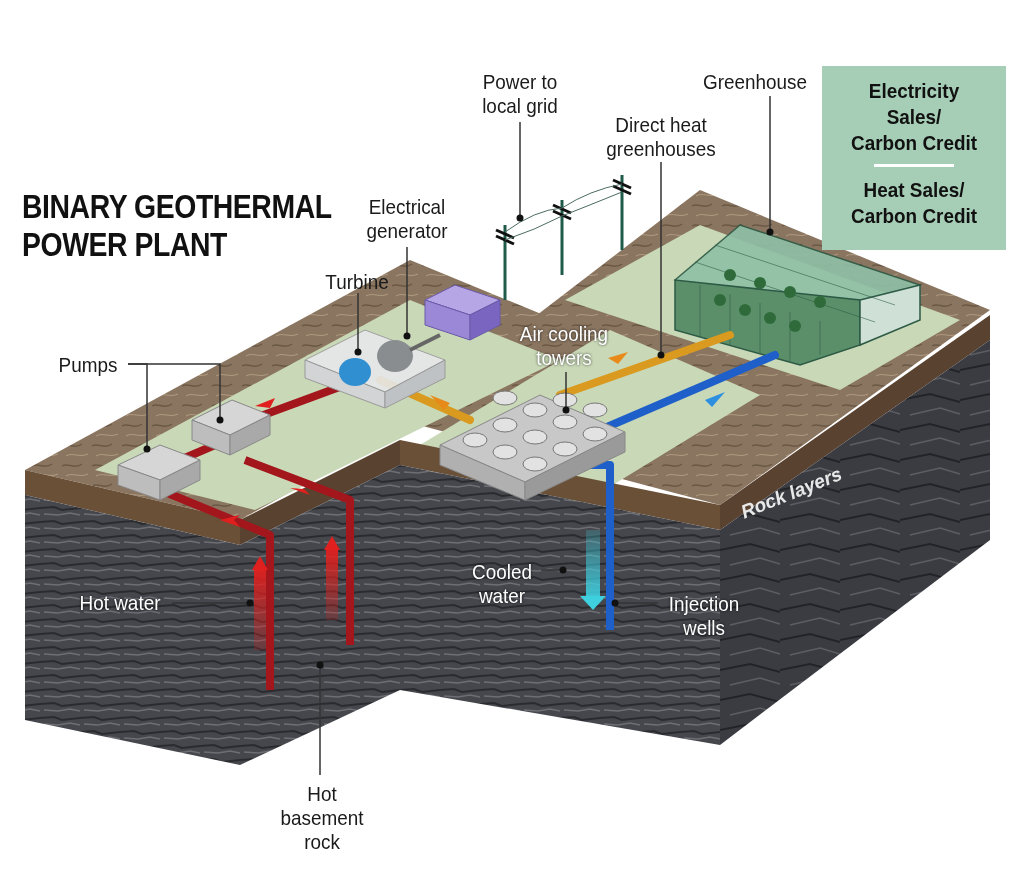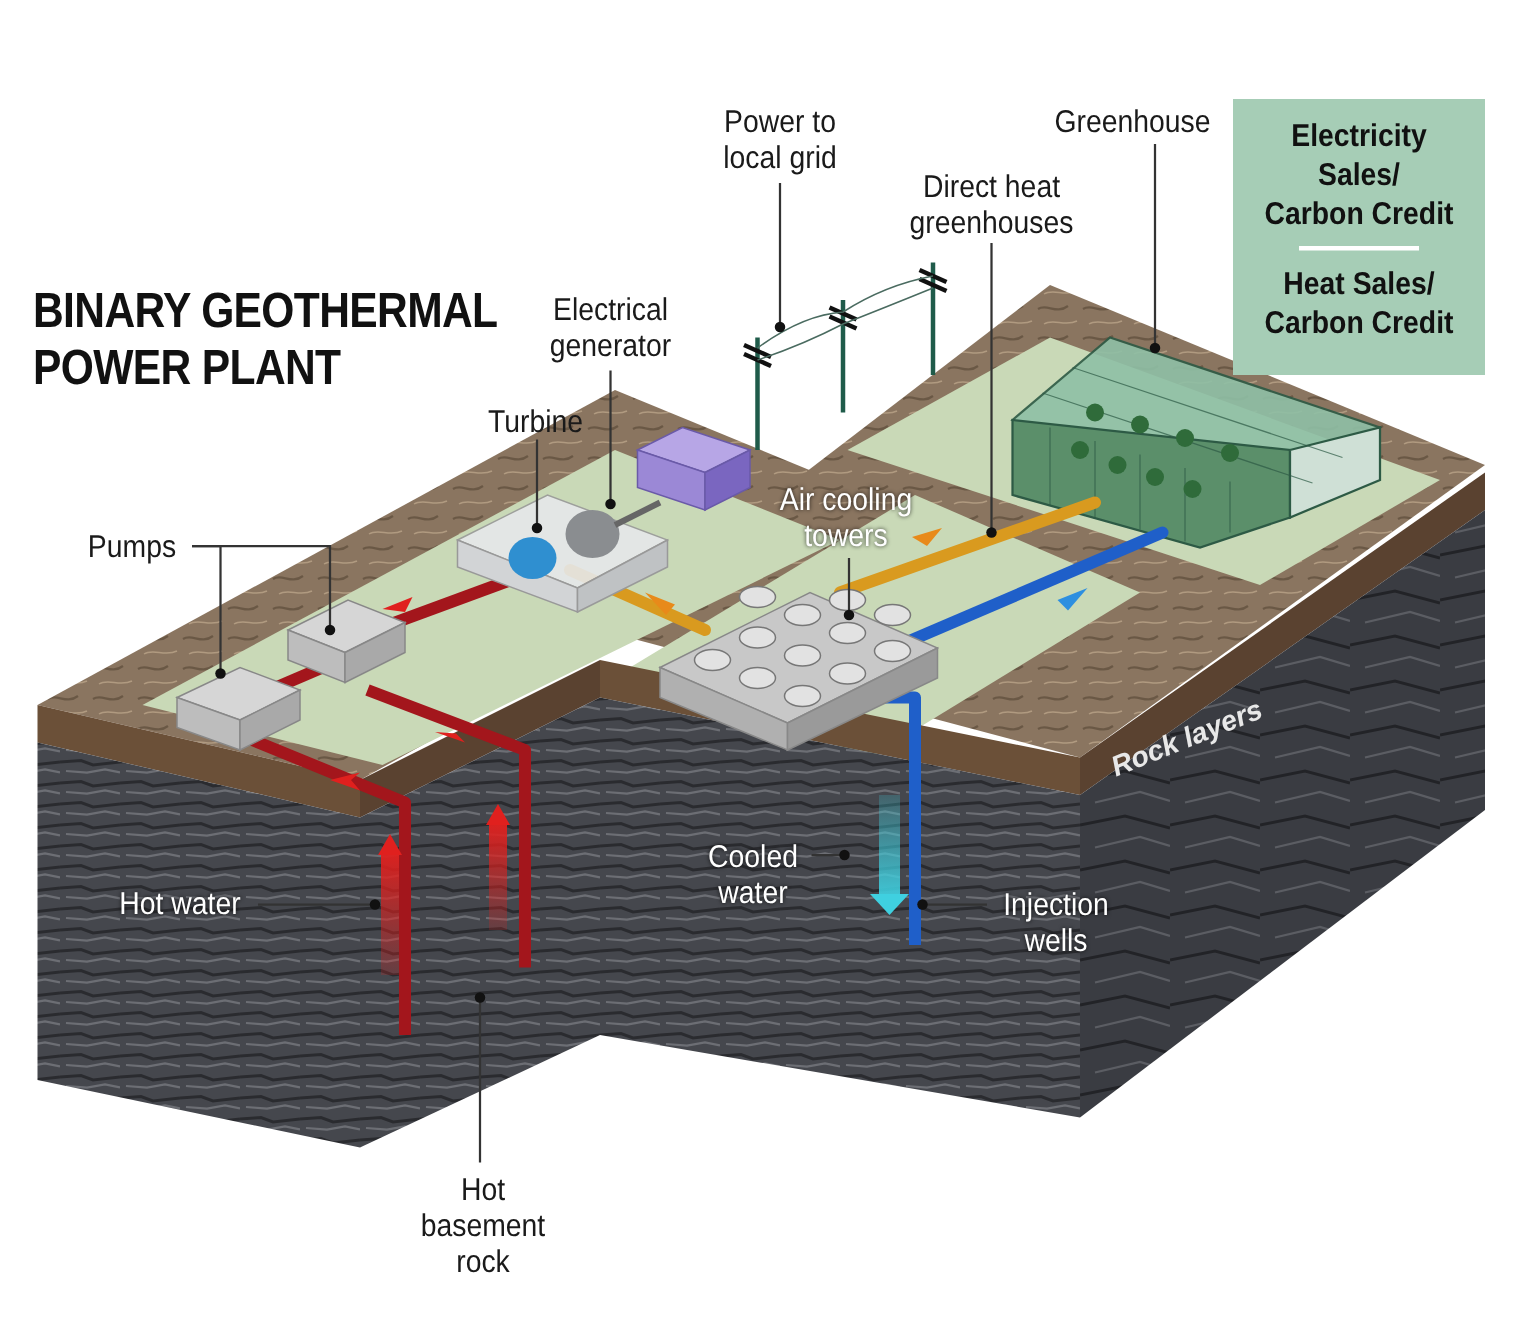--- a/index.html
+++ b/index.html
@@ -1,21 +1,21 @@
 <!DOCTYPE html>
 <html><head>
 <meta charset="utf-8">
 <style>
   html, body { margin:0; padding:0; background:#ffffff; }
   body { width:1024px; height:895px; position:relative; overflow:hidden; font-family:"Liberation Sans", sans-serif; }
   #stage { position:absolute; left:0; top:0; width:1024px; height:895px; }
   .title { position:absolute; left:22px; top:188px; font-family:"Liberation Sans", sans-serif; font-weight:700; font-size:33px; line-height:38px; color:#111; letter-spacing:-0.5px; transform:scaleX(0.86); transform-origin:left top; }
   .label { position:absolute; font-family:"Liberation Sans", sans-serif; font-size:21px; line-height:24px; color:#1a1a1a; text-align:center; white-space:nowrap; transform:scaleX(0.9); transform-origin:center top; }
   .label.white { color:#ffffff; text-shadow:0 0 3px rgba(0,0,0,0.8); }
-  .salesbox { position:absolute; left:822px; top:66px; width:168px; height:184px; background:#a6cdb6; box-sizing:border-box; padding-top:12px; text-align:center; }
+  .salesbox { position:absolute; left:822px; top:66px; width:184px; height:184px; background:#a6cdb6; box-sizing:border-box; padding-top:12px; text-align:center; }
   .salesbox .s { font-family:"Liberation Sans", sans-serif; font-weight:700; font-size:21px; line-height:26px; color:#111; transform:scaleX(0.9); }
   .salesbox .divider { width:80px; height:3px; background:#ffffff; margin:8px auto 10px auto; }
   .rocklabel { position:absolute; left:738px; top:503px; font-family:"Liberation Sans", sans-serif; font-style:italic; font-weight:700; font-size:19px; color:#e8e8e8; transform:rotate(-22deg); transform-origin:left top; }
 </style>
 </head>
 <body>
 
 <div id="stage">
   <svg width="1024" height="895" viewBox="0 0 1024 895" xmlns="http://www.w3.org/2000/svg">
     <defs>

